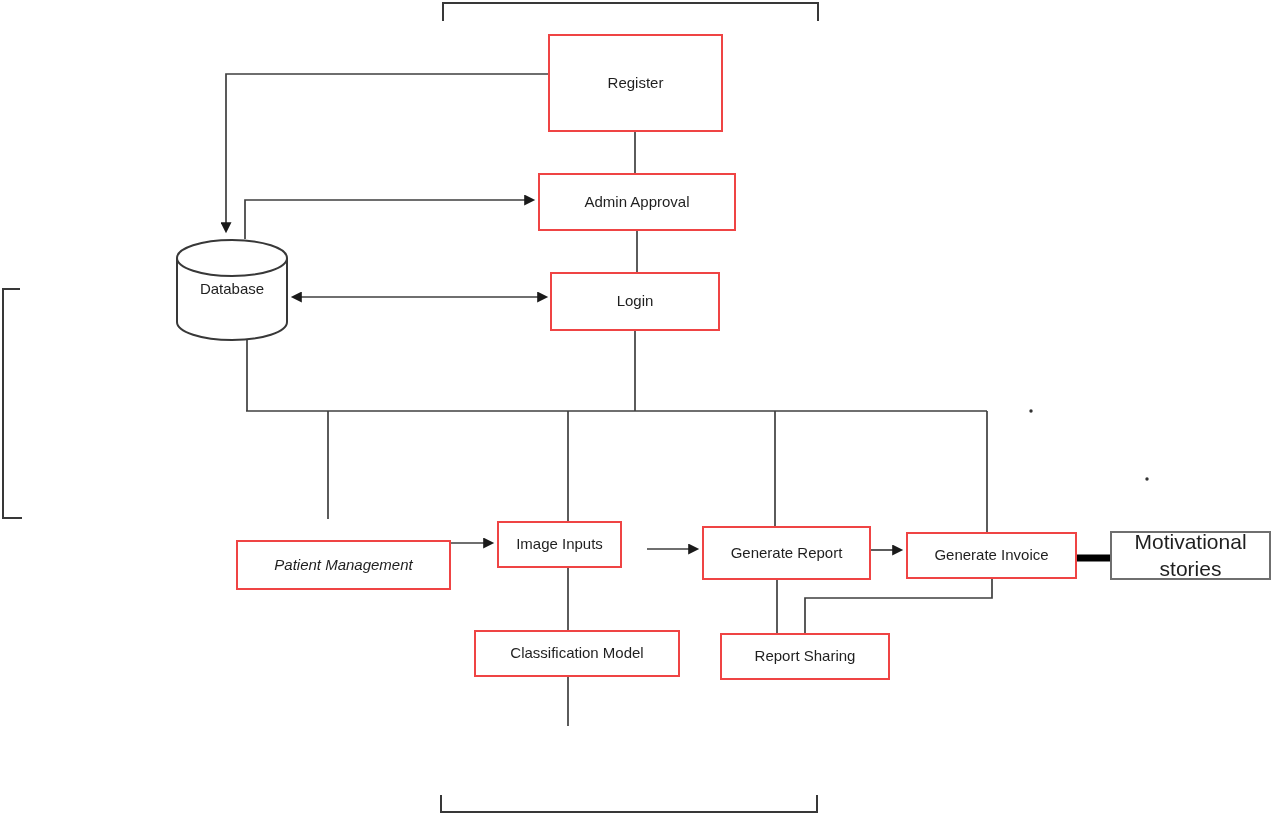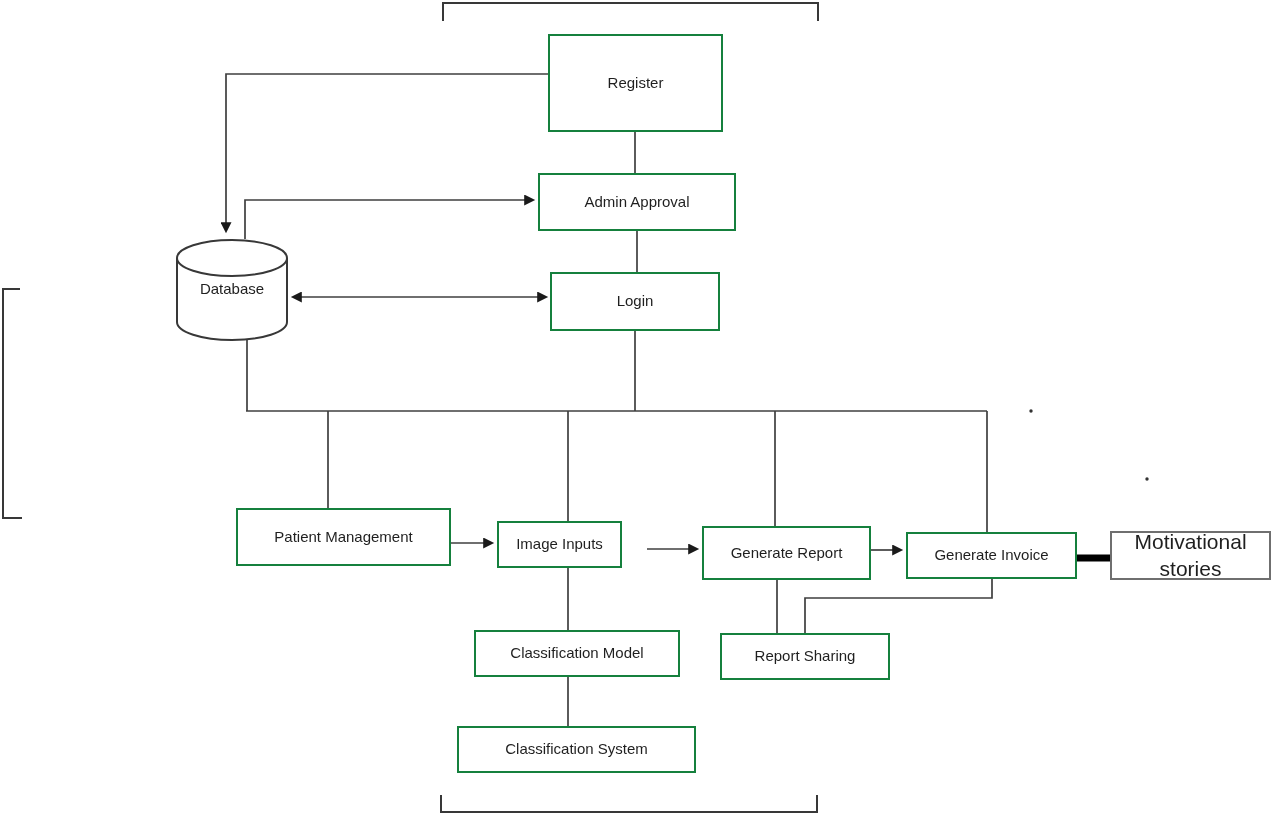--- a/index.html
+++ b/index.html
@@ -18,32 +18,32 @@
   }
   #wires {
     position: absolute;
     left: 0; top: 0;
     width: 1274px; height: 815px;
   }
   .node {
     position: absolute;
     box-sizing: border-box;
     background: #ffffff;
-    border: 2px solid #15803d;
+    border: 2px solid #ef4444;
     display: flex;
     align-items: center;
     justify-content: center;
     text-align: center;
     font-size: 15px;
     line-height: 1.25;
   }
   #n-register              { left: 548px; top: 34px;  width: 175px; height: 98px; }
   #n-admin-approval        { left: 538px; top: 173px; width: 198px; height: 58px; }
   #n-login                 { left: 550px; top: 272px; width: 170px; height: 59px; }
-  #n-patient-management    { left: 236px; top: 508px; width: 215px; height: 58px; }
+  #n-patient-management    { left: 236px; top: 540px; width: 215px; height: 50px; font-style: italic; }
   #n-image-inputs          { left: 497px; top: 521px; width: 125px; height: 47px; }
   #n-generate-report       { left: 702px; top: 526px; width: 169px; height: 54px; }
   #n-generate-invoice      { left: 906px; top: 532px; width: 171px; height: 47px; }
   #n-motivational-stories  { left: 1110px; top: 531px; width: 161px; height: 49px;
                              border-color: #6f6f6f; font-size: 21px; }
   #n-motivational-stories .label { width: 112px; }
   #n-report-sharing        { left: 720px; top: 633px; width: 170px; height: 47px; }
   #n-classification-model  { left: 474px; top: 630px; width: 206px; height: 47px; }
   #n-classification-system { left: 457px; top: 726px; width: 239px; height: 47px; }
   #n-database-label {
@@ -148,17 +148,14 @@
   </div>
 
   <div class="node" id="n-report-sharing">
     <span class="label">Report Sharing</span>
   </div>
 
   <div class="node" id="n-classification-model">
     <span class="label">Classification Model</span>
   </div>
 
-  <div class="node" id="n-classification-system">
-    <span class="label">Classification System</span>
-  </div>
 
 </div>
 
 </body></html>

